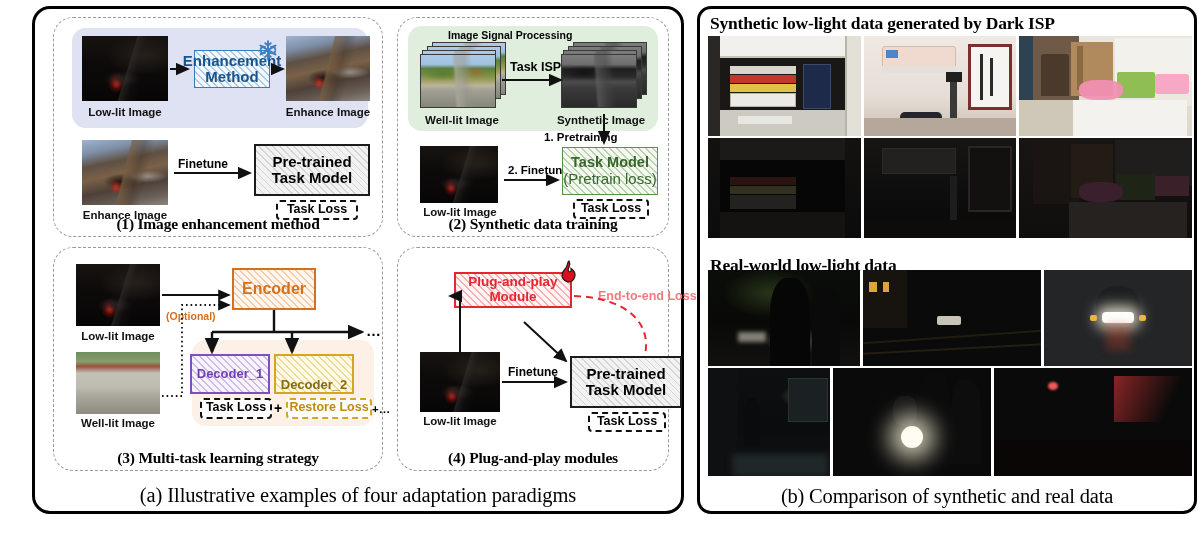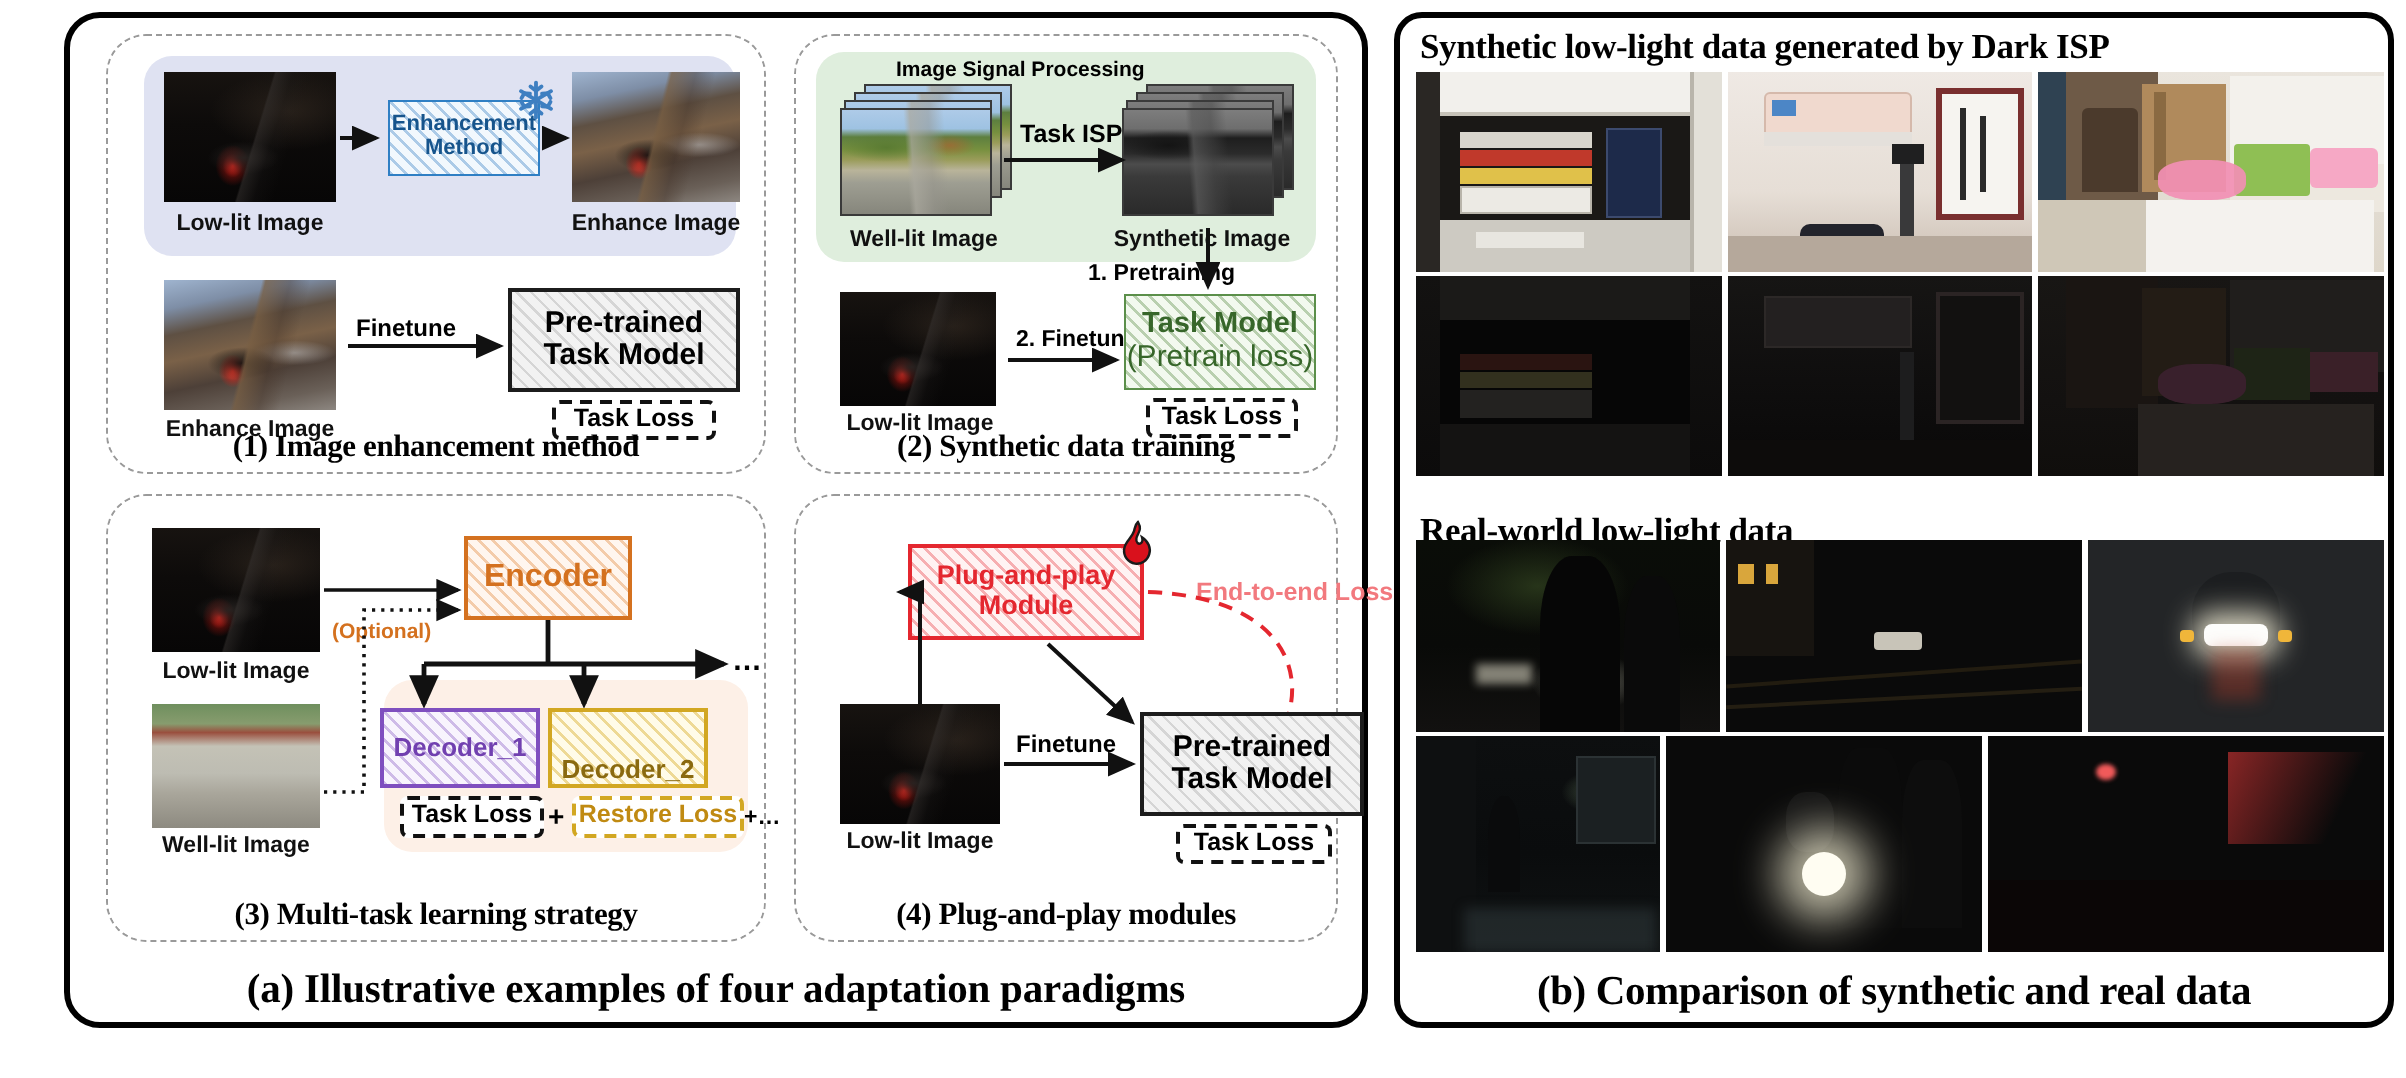--- a/index.html
+++ b/index.html
@@ -13,21 +13,21 @@
     position: absolute; left: 32px; top: 6px; width: 652px; height: 508px;
     border: 3.5px solid #000; border-radius: 18px; background: #fff;
   }
   .panel-b {
     position: absolute; left: 697px; top: 6px; width: 500px; height: 508px;
     border: 3.5px solid #000; border-radius: 14px; background: #fff; overflow: hidden;
   }
 
   .panel-caption {
     position: absolute; left: 0; width: 100%; text-align: center;
-    font-family: "Liberation Serif", serif; font-weight: bold; color: #000;
+    font-family: "Liberation Serif", serif; font-weight: normal; color: #000;
   }
   .cap-a { bottom: 4px; font-size: 20.5px; letter-spacing: -0.1px; }
   .cap-b { bottom: 3px; font-size: 20.5px; letter-spacing: -0.2px; }
 
   
   .sub {
     position: absolute; border: 1.6px dashed #9a9a9a; border-radius: 20px;
     background: #fff;
   }
   .sub-title {
@@ -181,21 +181,21 @@
 
   <div class="panel-a">
 
     <div class="sub" id="sub1">
 
       <div class="tinted" style="left:18px; top:10px; width:296px; height:100px; background:#dfe2f2;"></div>
 
       <div class="photo ph-lowlit" style="left:28px; top:18px; width:86px; height:65px;"></div>
       <div class="photo-cap" style="left:20px; top:88px; width:102px;">Low-lit Image</div>
 
-      <div class="box hatch-blue" style="left:140px; top:32px; width:76px; height:38px; font-size:11px;">
+      <div class="box hatch-blue" style="left:140px; top:32px; width:76px; height:38px; font-size:15px;">
         <span>Enhancement</span>
         <span>Method</span>
       </div>
 
       <svg class="ov" width="22" height="22" style="left:203px; top:21px;" viewBox="0 0 24 24">
         <g stroke="#3e7fc1" stroke-width="2.1" stroke-linecap="round" fill="none">
           <line x1="12" y1="2.5" x2="12" y2="21.5"></line>
           <line x1="3.8" y1="7.2" x2="20.2" y2="16.8"></line>
           <line x1="3.8" y1="16.8" x2="20.2" y2="7.2"></line>
           <path d="M9 4.6 L12 7 L15 4.6"></path>
@@ -336,21 +336,21 @@
       <div class="loss-box orange" style="left:232px; top:150px; width:86px; height:21px; font-size:12.5px;">
         <span>Restore Loss</span>
       </div>
       <div class="lbl" style="left:318px; top:155px; font-size:11.5px;">+…</div>
 
       <div class="sub-title">(3) Multi-task learning strategy</div>
     </div>
 
     <div class="sub" id="sub4">
 
-      <div class="box hatch-red" style="left:56px; top:24px; width:118px; height:48px; font-size:13.5px;">
+      <div class="box hatch-red" style="left:56px; top:24px; width:118px; height:36px; font-size:13.5px;">
         <span>Plug-and-play</span>
         <span>Module</span>
       </div>
 
       <svg class="ov" width="22" height="24" style="left:160px; top:12px;" viewBox="0 0 22 24">
         <path d="M11 1 C13.4 5.2 10.6 6.6 10.2 9.2 C9.9 11.2 11.2 12.3 12.4 11.6 C13.3 11.1 13.3 9.6 13.0 8.6
                  C16.2 10.6 17.6 14.1 16.6 17.2 C15.6 20.4 12.6 22.3 9.6 21.8 C6.0 21.2 3.6 18.0 4.1 14.4
                  C4.6 10.6 8.0 9.0 9.0 5.6 C9.5 3.9 9.4 2.4 11 1 Z" fill="#d9111c" stroke="#1a1a1a" stroke-width="1.2"></path>
       </svg>
 

